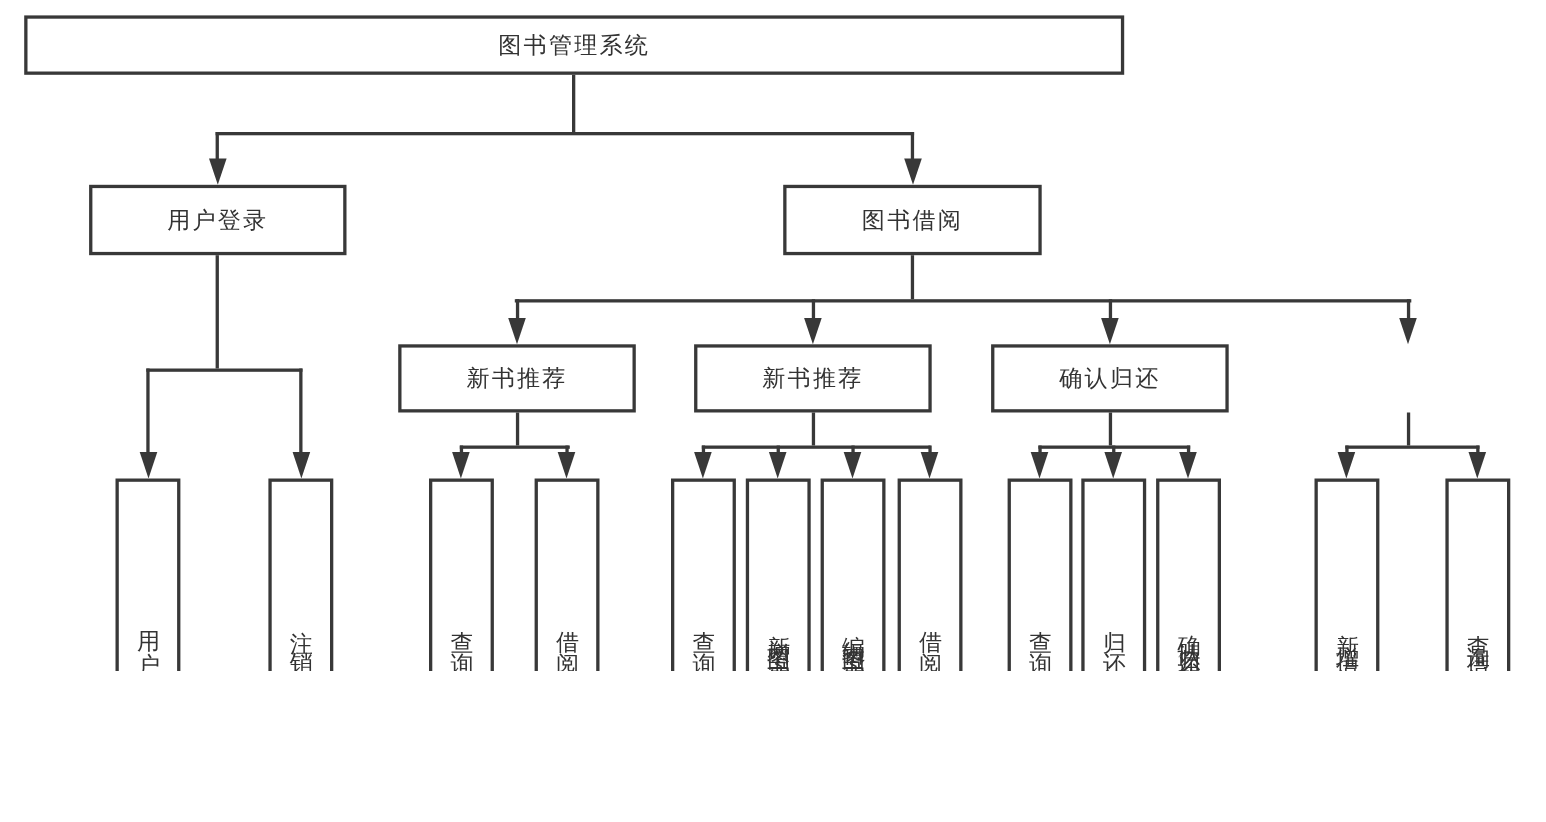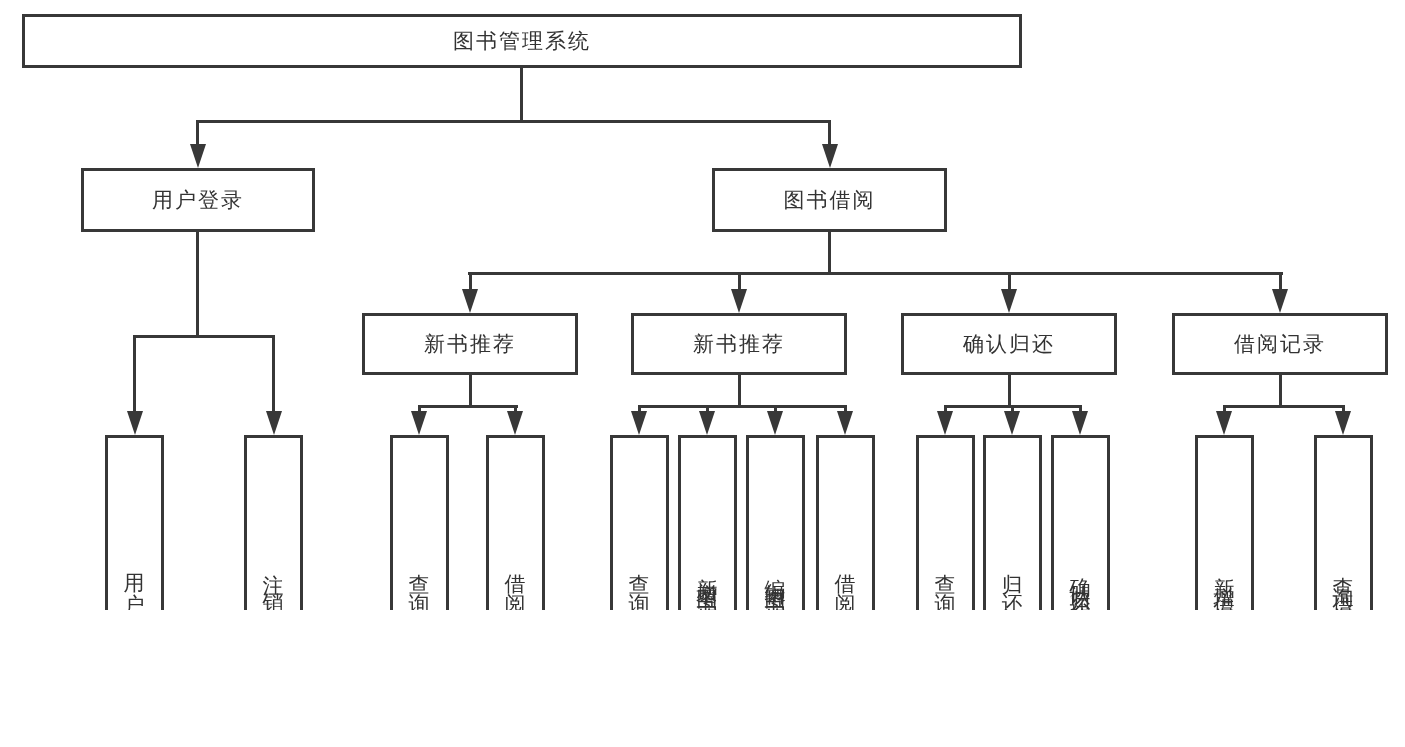--- a/index.html
+++ b/index.html
@@ -103,23 +103,20 @@
 
   <div class="box" style="left:362px; top:313px; width:216px; height:62px;">
     <span class="hlbl">新书推荐</span>
   </div>
   <div class="box" style="left:631px; top:313px; width:216px; height:62px;">
     <span class="hlbl">新书推荐</span>
   </div>
   <div class="box" style="left:901px; top:313px; width:216px; height:62px;">
     <span class="hlbl">确认归还</span>
   </div>
-  <div class="box" style="left:1172px; top:313px; width:216px; height:62px;">
-    <span class="hlbl">借阅记录</span>
-  </div>
 
   <div class="vline" style="left:469px; top:375px; height:30px;"></div>
   <div class="hline" style="left:418px; top:405px; width:100px;"></div>
   <div class="vline" style="left:418px; top:405px; height:8px;"></div>
   <div class="arr" style="left:411px; top:411px;"></div>
   <div class="vline" style="left:514px; top:405px; height:8px;"></div>
   <div class="arr" style="left:507px; top:411px;"></div>
 
   <div class="vline" style="left:738px; top:375px; height:30px;"></div>
   <div class="hline" style="left:638px; top:405px; width:208px;"></div>

